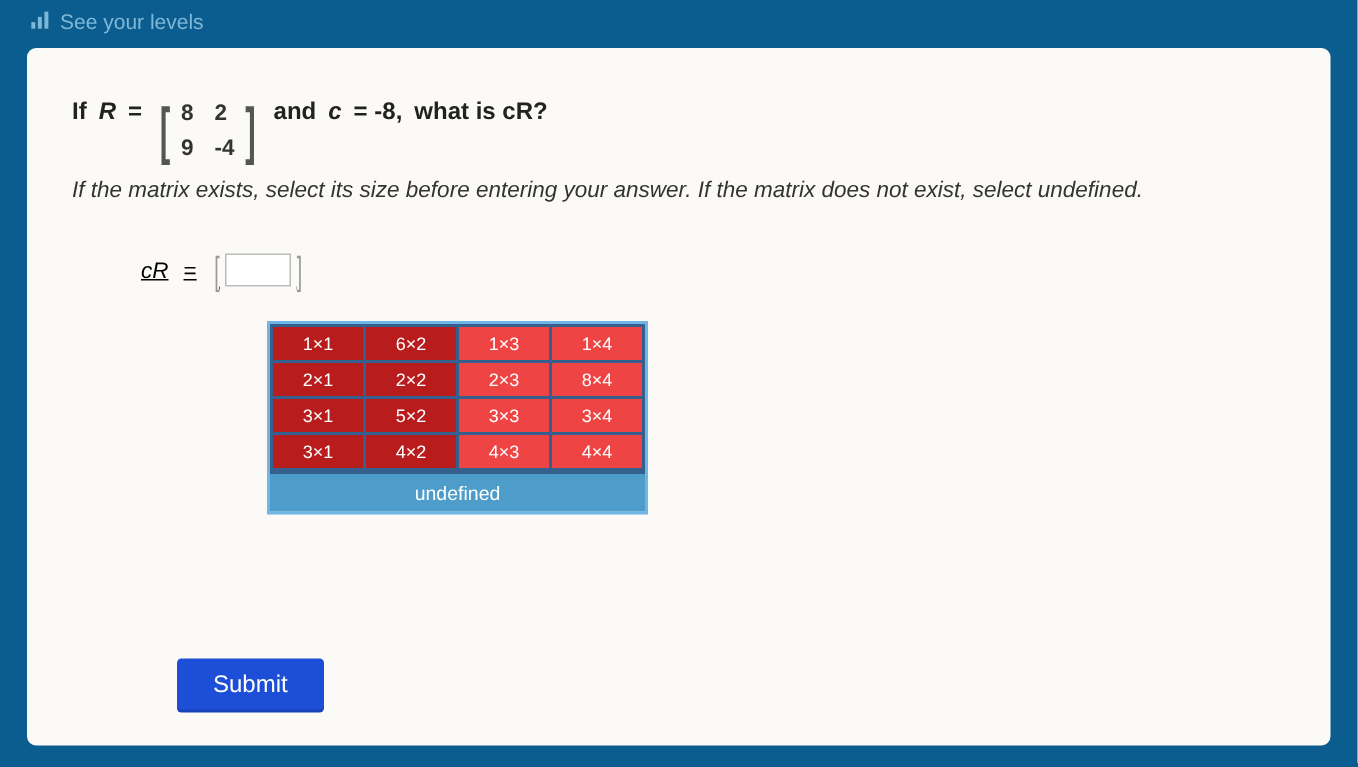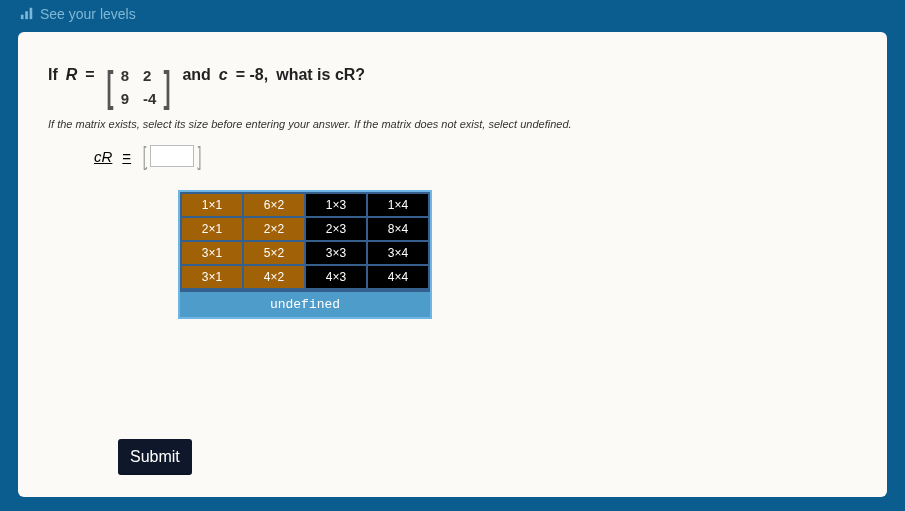--- a/index.html
+++ b/index.html
@@ -56,23 +56,23 @@
     .matrix-cells {
       display: grid;
       grid-template-columns: auto auto;
       gap: 6px 14px;
       font-size: 15px;
       color: #333;
     }
     .instructions {
       font-style: italic;
       color: #333;
-      font-size: 11px;
+      font-size: 15px;
       line-height: 1.5;
-      margin-bottom: 8px;
+      margin-bottom: 26px;
     }
     .answer-row {
       display: flex;
       align-items: center;
       gap: 10px;
       margin-left: 46px;
       margin-bottom: 18px;
       font-size: 15px;
       text-decoration: underline;
     }
@@ -100,52 +100,51 @@
       box-shadow: inset 0 0 0 1px #fff;
     }
     .size-grid {
       display: grid;
       grid-template-columns: repeat(4, 60px);
       gap: 2px;
       background: #355f8c;
       padding: 2px;
     }
     .size-cell {
-      background: #a16207;
+      background: #b91c1c;
       color: #fff;
       font-size: 12px;
       height: 22px;
       display: flex;
       align-items: center;
       justify-content: center;
       cursor: pointer;
     }
     .size-cell.muted {
-      background: #000000;
+      background: #ef4444;
       text-align: right;
     }
     .undefined-row {
       background: #4e9cc9;
       color: #fff;
       font-size: 13px;
       text-align: center;
       padding: 5px 0;
       cursor: pointer;
       border-top: 2px solid #355f8c;
-      font-family: Liberation Mono, monospace;
     }
     .submit-btn {
       position: absolute;
       bottom: 22px;
       left: 100px;
-      background: #0f172a;
+      background: #1d4ed8;
       color: #fff;
       font-size: 16px;
       border: none;
-      padding: 9px 12px;
+      padding: 9px 24px;
       border-radius: 3px;
       cursor: pointer;
       box-shadow: inset 0 -2px 0 rgba(0,0,0,0.15);
     }
   </style>
 </head>
 <body>
 
 <div class="top-bar">
   <span class="levels-icon">

